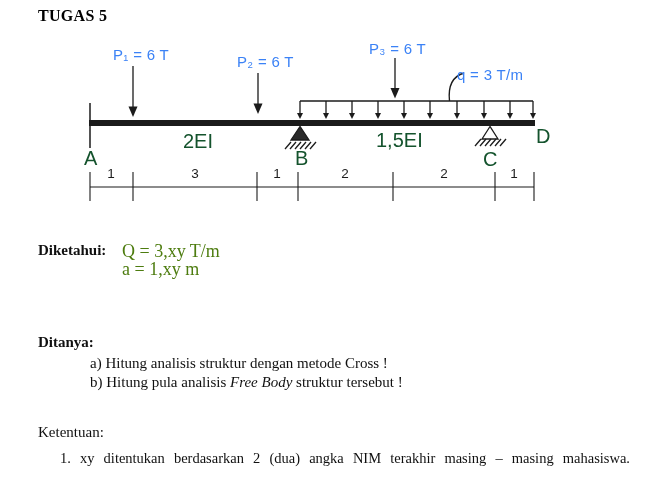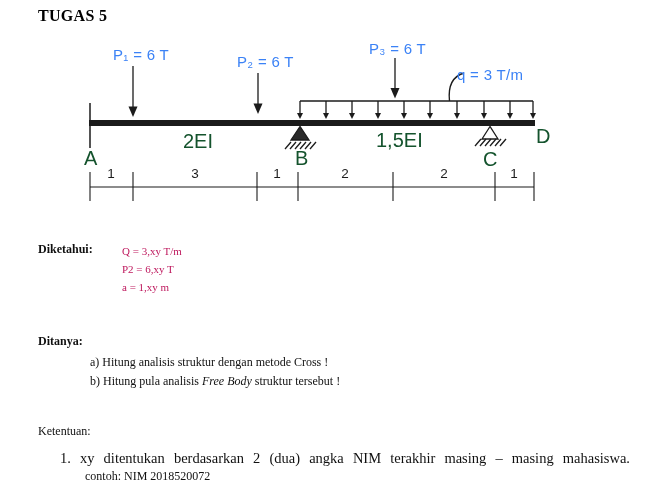--- a/index.html
+++ b/index.html
@@ -20,23 +20,23 @@
   }
   .nlbl {
     position:absolute; font-family:"Liberation Sans", sans-serif;
     font-size:20px; color:#14532d; white-space:nowrap;
   }
   .dimnum {
     position:absolute; width:22px; text-align:center;
     font-family:"Liberation Sans", sans-serif; font-size:13.5px; color:#1d1d1d;
   }
   
-  .serif { position:absolute; font-size:12px; color:#101010; white-space:nowrap; }
+  .serif { position:absolute; font-size:15px; color:#101010; white-space:nowrap; }
   .bold  { font-weight:bold; }
-  .col { position:absolute; font-size:11px; color:#be185d; line-height:18.2px; white-space:nowrap; }
+  .col { position:absolute; font-size:18px; color:#4d7c0f; line-height:18.2px; white-space:nowrap; }
   .just {
     position:absolute; font-size:14.5px; color:#101010;
     text-align:justify; text-align-last:justify; white-space:normal;
   }
 </style>
 </head>
 <body>
 
 <div class="page">
 
@@ -141,25 +141,23 @@
   <div class="dimnum" style="left:100px; top:166px;">1</div>
   <div class="dimnum" style="left:184px; top:166px;">3</div>
   <div class="dimnum" style="left:266px; top:166px;">1</div>
   <div class="dimnum" style="left:334px; top:166px;">2</div>
   <div class="dimnum" style="left:433px; top:166px;">2</div>
   <div class="dimnum" style="left:503px; top:166px;">1</div>
 
   <div class="serif bold" style="left:38px; top:242px;">Diketahui:</div>
   <div class="col" style="left:122px; top:242px;">
     <div>Q = 3,xy T/m</div>
-    <div>P2 = 6,xy T</div>
     <div>a = 1,xy m</div>
   </div>
 
   <div class="serif bold" style="left:38px; top:334px;">Ditanya:</div>
   <div class="serif" style="left:90px; top:374px;"><span>b) Hitung pula analisis </span><i>Free Body</i><span> struktur tersebut !</span></div>
   <div class="serif" style="left:90px; top:355px;">a) Hitung analisis struktur dengan metode Cross !</div>
 
   <div class="serif" style="left:38px; top:424px;">Ketentuan:</div>
   <div class="just" style="left:60px; top:450px; width:570px;">1.  xy ditentukan berdasarkan 2 (dua) angka NIM terakhir masing – masing mahasiswa.</div>
-  <div class="serif" style="left:85px; top:469px;">contoh: NIM 2018520072</div>
 
 </div>
 
 </body></html>

